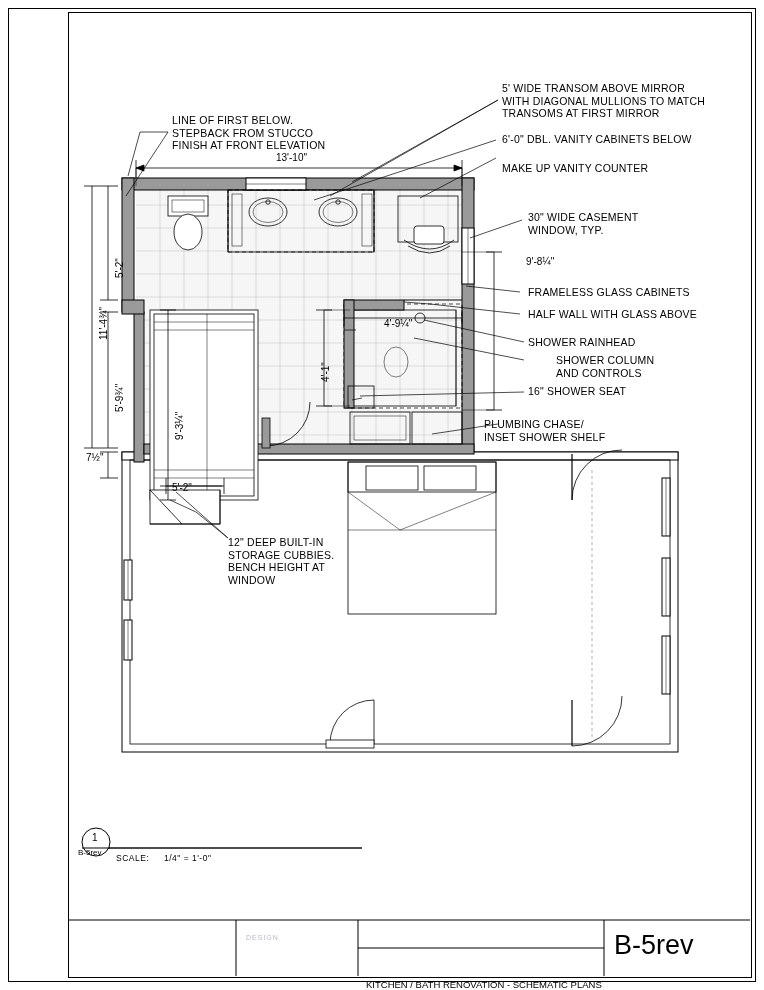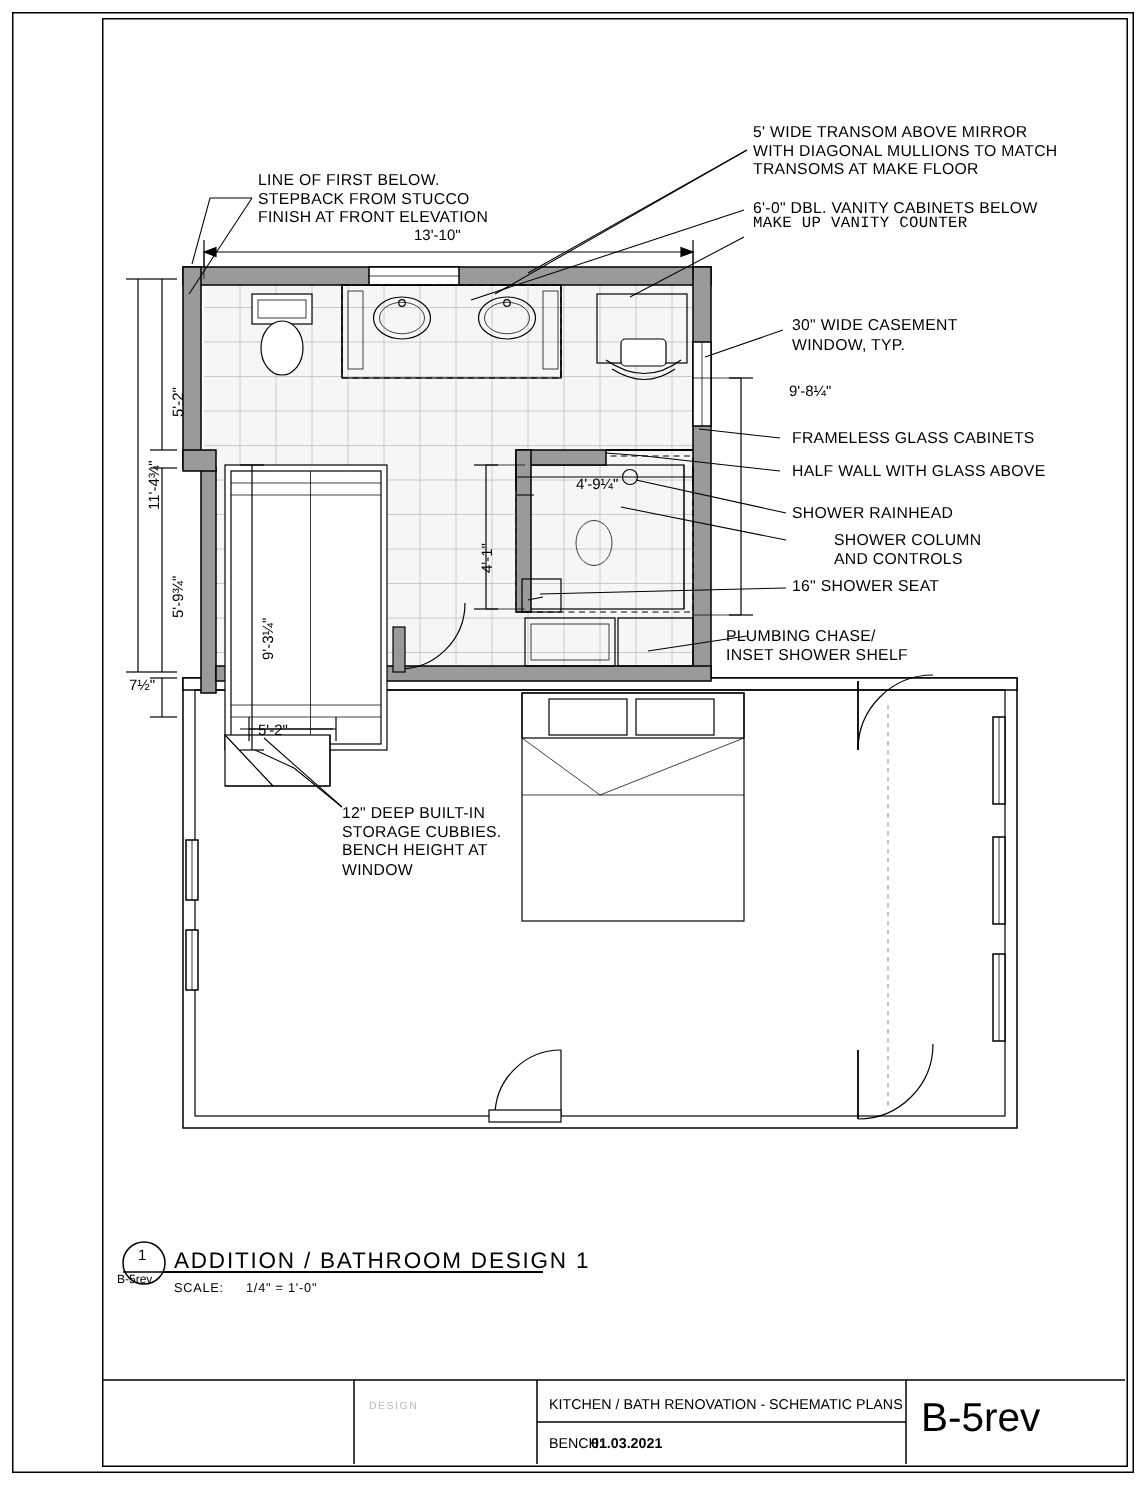--- a/index.html
+++ b/index.html
@@ -16,21 +16,21 @@
   .wallw{fill:#ffffff;stroke:#000;stroke-width:1;}
   .thin{fill:none;stroke:#000;stroke-width:0.8;}
   .thin2{fill:none;stroke:#000;stroke-width:1.2;}
   .hair{fill:none;stroke:#000;stroke-width:0.5;}
   .light{fill:none;stroke:#bdbdbd;stroke-width:0.5;}
   .dash{fill:none;stroke:#000;stroke-width:0.7;stroke-dasharray:4 3;}
   .dashlt{fill:none;stroke:#777;stroke-width:0.6;stroke-dasharray:3 3;}
   .lead{fill:none;stroke:#000;stroke-width:0.7;}
   .fillw{fill:#fff;stroke:#000;stroke-width:0.8;}
   .sheetno{position:absolute;font-size:27px;font-family:"Liberation Sans",sans-serif;letter-spacing:0px;}
-  .tb-txt{position:absolute;font-size:9.5px;}
+  .tb-txt{position:absolute;font-size:9.5px;margin-top:48px;}
   .logo{position:absolute;font-size:7px;color:#b9b9c6;letter-spacing:1px;}
 </style>
 </head>
 <body>
 
 <div id="sheet">
 
   <div class="border-outer"></div>
   <div class="border-inner"></div>
 
@@ -279,25 +279,25 @@
     <line x1="604" y1="920" x2="604" y2="976" stroke="#000" stroke-width="1"></line>
     <line x1="358" y1="948" x2="604" y2="948" stroke="#000" stroke-width="1"></line>
   </svg>
 
   <div class="txt note" style="left:172px;top:114px;"><span>LINE OF FIRST BELOW.</span>
 <span>STEPBACK FROM STUCCO</span>
 <span>FINISH AT FRONT ELEVATION</span></div>
 
   <div class="txt note" style="left:502px;top:82px;"><span>5' WIDE TRANSOM ABOVE MIRROR</span>
 <span>WITH DIAGONAL MULLIONS TO MATCH</span>
-<span>TRANSOMS AT MAKE FLOOR</span></div>
+<span>TRANSOMS AT FIRST MIRROR</span></div>
 
   <div class="txt note" style="left:502px;top:133px;"><span>6'-0" DBL. VANITY CABINETS BELOW</span></div>
 
-  <div class="txt note" style="left:502px;top:143px;font-family:Liberation Mono, monospace;"><span>MAKE UP VANITY COUNTER</span></div>
+  <div class="txt note" style="left:502px;top:162px;"><span>MAKE UP VANITY COUNTER</span></div>
 
   <div class="txt note" style="left:528px;top:211px;"><span>30" WIDE CASEMENT</span>
 <span>WINDOW, TYP.</span></div>
 
   <div class="txt note" style="left:528px;top:286px;"><span>FRAMELESS GLASS CABINETS</span></div>
 
   <div class="txt note" style="left:528px;top:308px;"><span>HALF WALL WITH GLASS ABOVE</span></div>
 
   <div class="txt note" style="left:528px;top:336px;"><span>SHOWER RAINHEAD</span></div>
 
@@ -324,21 +324,20 @@
   <div class="txt dim lblrot" style="left:174px;top:440px;transform:rotate(-90deg);">9'-3¼"</div>
   <div class="txt dim" style="left:172px;top:482px;">5'-2"</div>
 
   <div class="txt dim" style="left:526px;top:256px;">9'-8¼"</div>
   <div class="txt dim" style="left:384px;top:318px;">4'-9¼"</div>
   <div class="txt dim lblrot" style="left:320px;top:382px;transform:rotate(-90deg);">4'-1"</div>
 
   <div class="txt" style="left:92px;top:832px;font-size:10px;">1</div>
   <div class="txt" style="left:78px;top:848px;font-size:8px;">B-5rev</div>
 
-  <div class="txt" style="left:116px;top:832px;font-size:15px;letter-spacing:1.2px;">ADDITION / BATHROOM DESIGN 1</div>
   <div class="txt" style="left:116px;top:853px;font-size:8.5px;letter-spacing:.5px;">SCALE:</div>
   <div class="txt" style="left:164px;top:853px;font-size:8.5px;letter-spacing:.5px;">1/4" = 1'-0"</div>
 
   <div class="logo" style="left:246px;top:934px;">DESIGN</div>
   <div class="tb-txt" style="left:366px;top:931px;">KITCHEN / BATH RENOVATION - SCHEMATIC PLANS</div>
   <div class="tb-txt" style="left:366px;top:957px;">BENCH:</div>
   <div class="tb-txt" style="left:394px;top:957px;font-weight:bold;">01.03.2021</div>
   <div class="sheetno" style="left:614px;top:930px;">B-5rev</div>
 
 </div>

